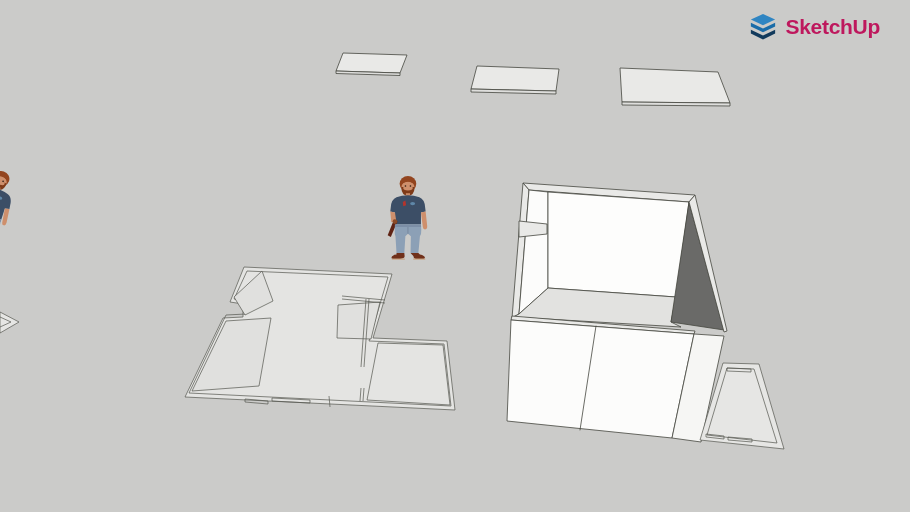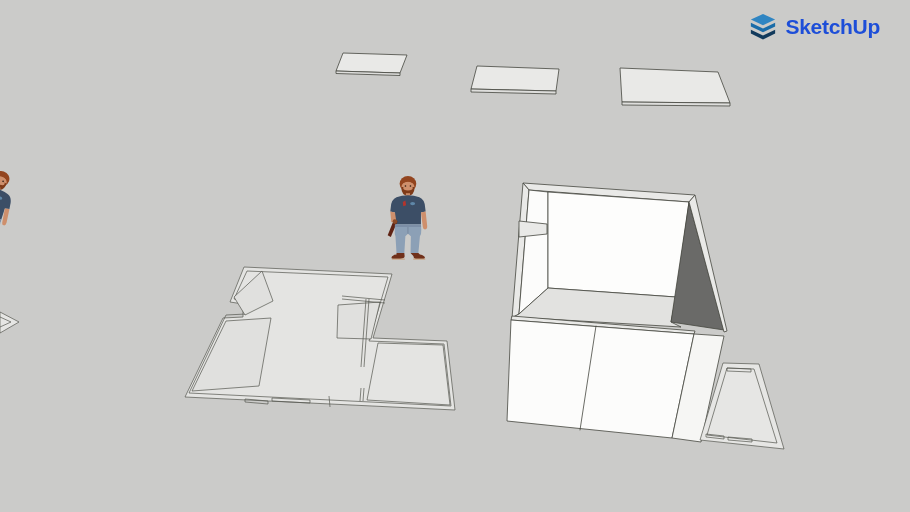--- a/index.html
+++ b/index.html
@@ -15,21 +15,21 @@
   .edge-thin{fill:none;stroke:#55564f;stroke-width:.7;stroke-linejoin:round;}
   .face{stroke:#45463f;stroke-width:.8;stroke-linejoin:round;}
   .face-plan{stroke:#55564f;stroke-width:.7;stroke-linejoin:round;}
   .logo{
     position:absolute;top:13px;right:30px;
     display:flex;align-items:center;gap:8px;
     user-select:none;
   }
   .logo-text{
     font-size:21px;font-weight:700;letter-spacing:-0.3px;
-    color:#1d4ed8;
+    color:#be185d;
   }
 </style>
 </head>
 <body>
 
 <div class="viewport">
 
   <svg class="scene" width="910" height="512" viewBox="0 0 910 512">
 
     <defs>

